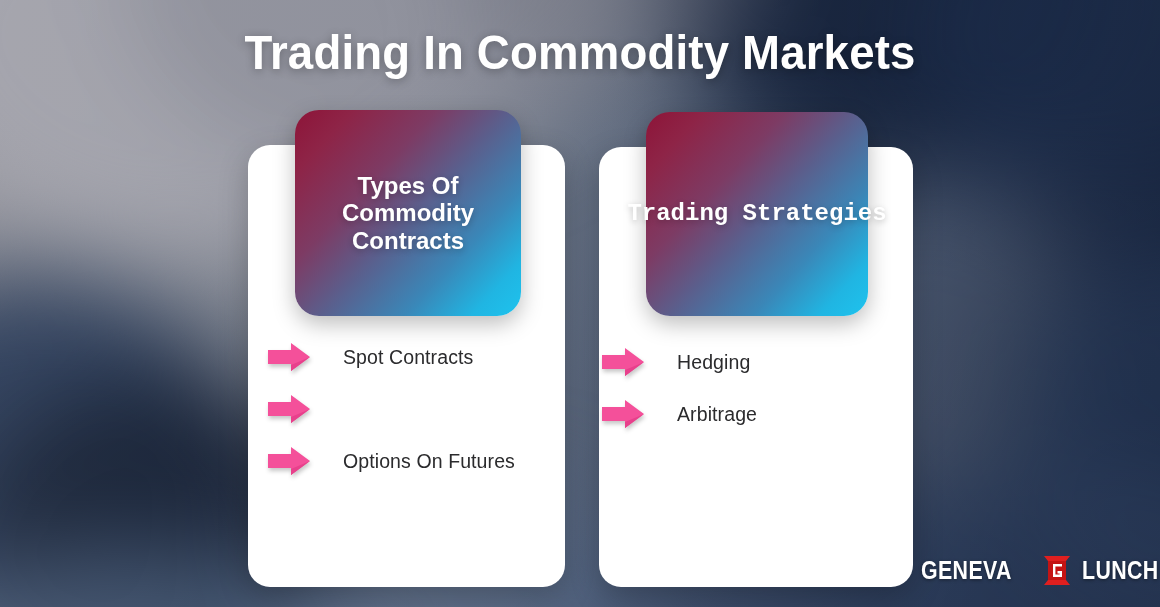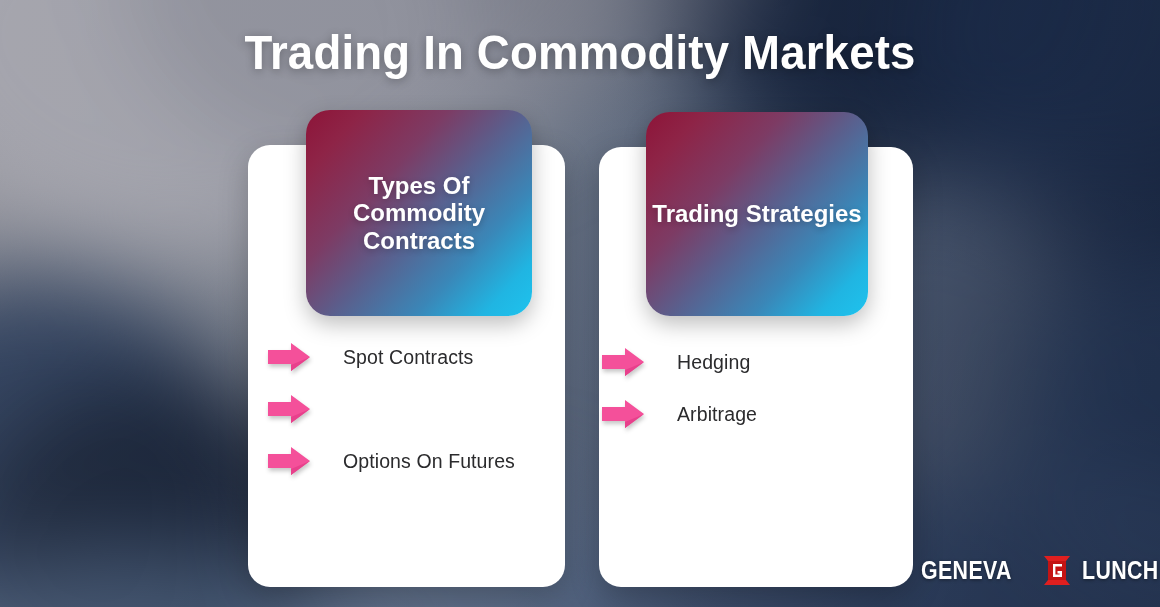--- a/index.html
+++ b/index.html
@@ -66,22 +66,22 @@
   .card-1{ left:248px; top:145px; width:317px; height:442px; }
   .card-2{ left:599px; top:147px; width:314px; height:440px; }
 
   .gbox{
     position:absolute;
     border-radius:24px;
     background:linear-gradient(133deg,#8d1438 0%, #8e2447 14%, #7d3b64 34%, #5a5f8d 52%, #3a87b8 72%, #20b5e2 88%, #1ec3ee 100%);
     box-shadow:0 8px 22px rgba(0,0,0,.26);
     display:flex; align-items:center; justify-content:center;
   }
-  .gbox-1{ left:306px; top:110px; width:226px; height:206px; }
-  .gbox-2{ left:646px; top:112px; width:222px; height:204px; }
+  .gbox-1{ left:295px; top:110px; width:226px; height:206px; }
+  .gbox-2{ left:646px; top:112px; width:222px; height:204px;font-family:Liberation Mono, monospace; }
 
   .gbox-title{
     color:#ffffff;
     font-weight:bold;
     text-align:center;
     text-shadow:0 2px 6px rgba(0,0,0,.22);
     line-height:1.15;
   }
   .gbox-1 .gbox-title{ font-size:24px; width:180px; }
   .gbox-2 .gbox-title{ font-size:24px; width:260px; white-space:nowrap; }

